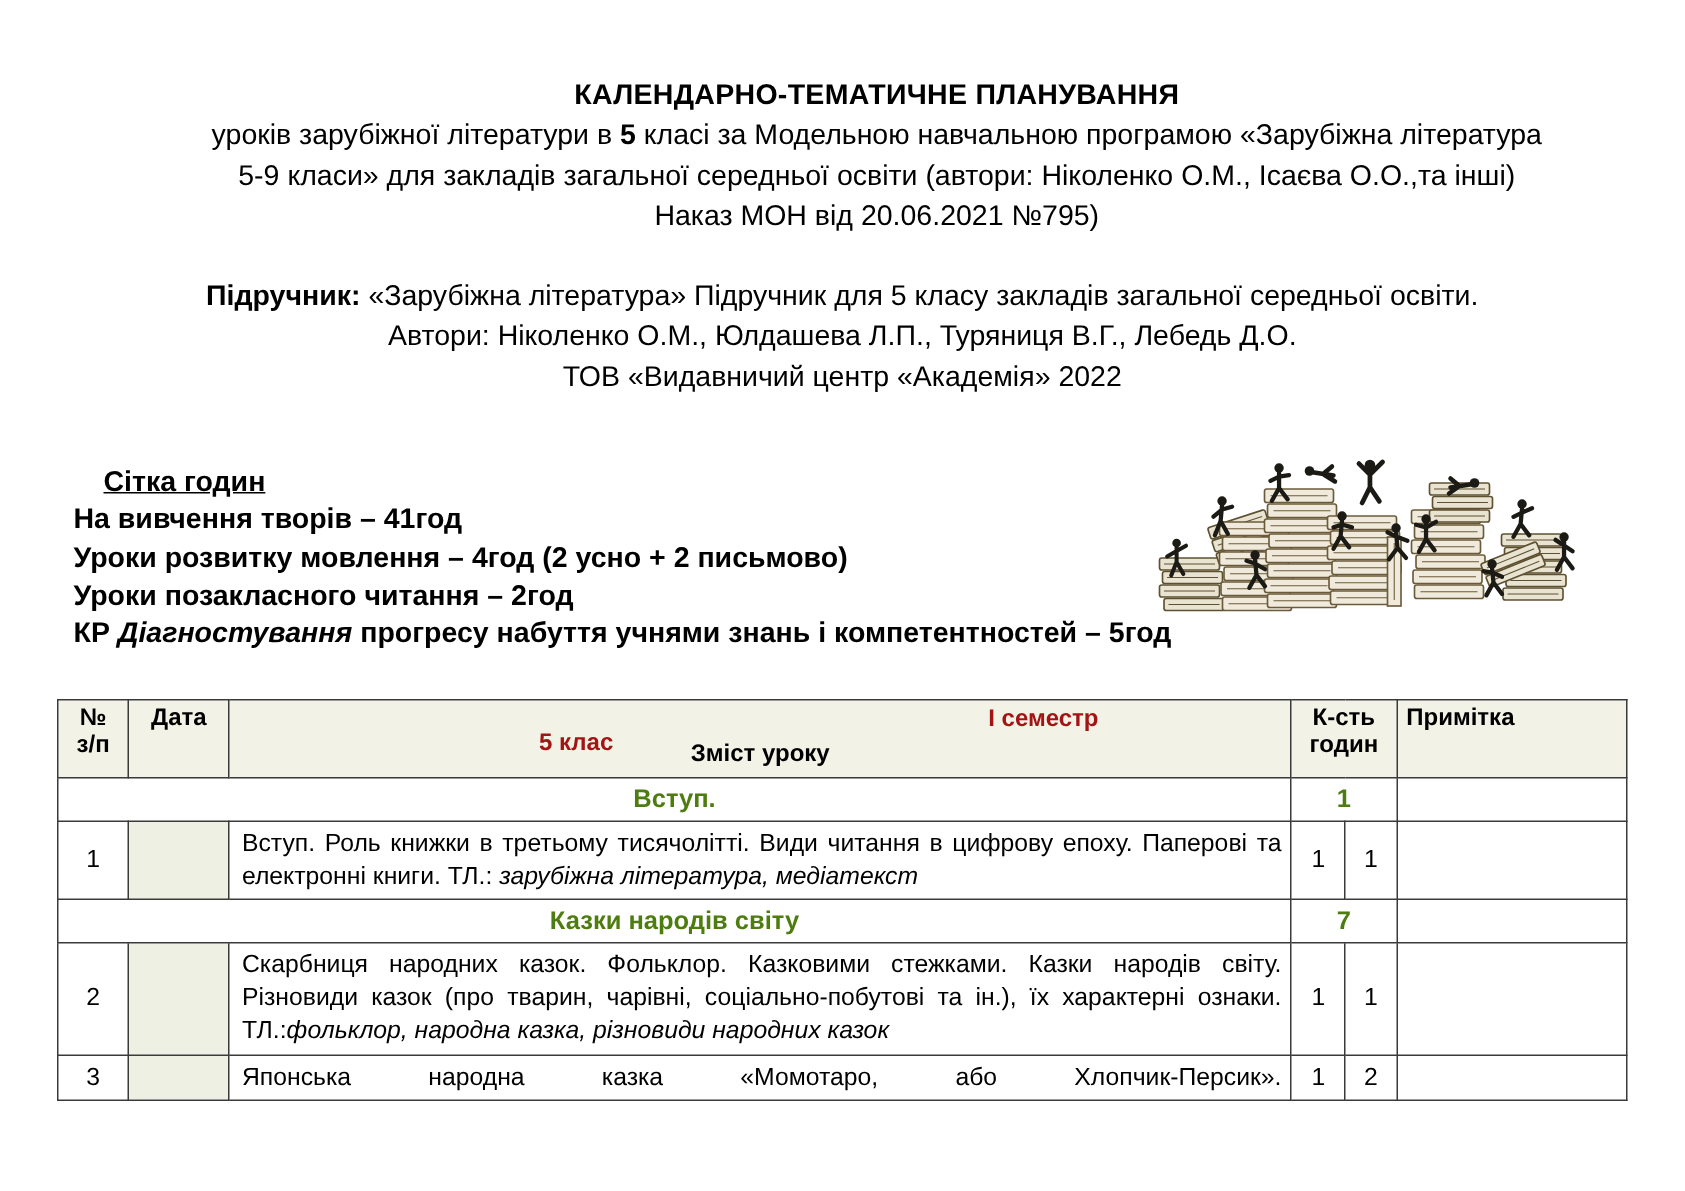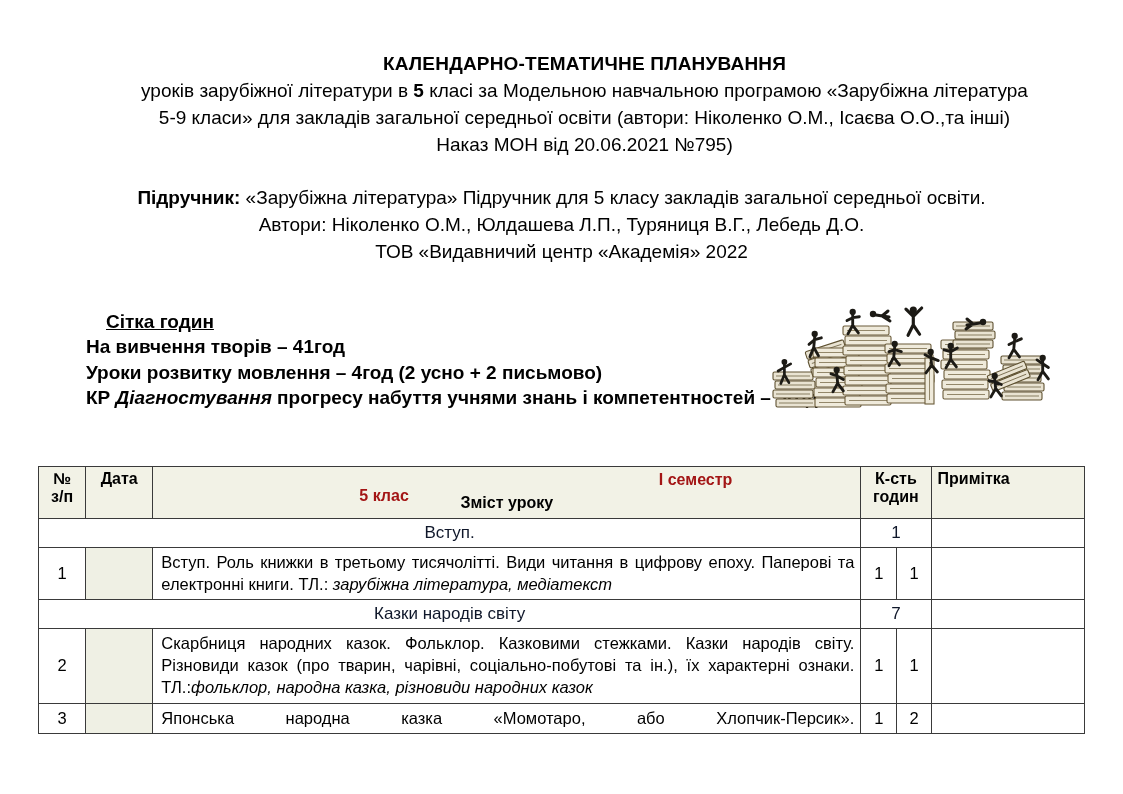--- a/index.html
+++ b/index.html
@@ -42,21 +42,21 @@
     font-size: 19px;
     line-height: 1.42;
     padding: 0 42px;
   }
   .textbook-block .lbl { font-weight: bold; }
 
   
   .hours-wrap {
     position: relative;
     margin-top: 44px;
-    padding-left: 86px;
+    padding-left: 49px;
     height: 140px;
   }
   .hours-title {
     font-size: 19px;
     font-weight: bold;
     text-decoration: underline;
     margin-left: 20px;
     line-height: 1.3;
   }
   .hours-line {
@@ -137,22 +137,22 @@
     font-weight: bold;
   }
   .hdr-plain {
     text-align: left !important;
     padding-left: 6px !important;
   }
 
   
   tr.section-row td {
     text-align: center;
-    color: #0f172a;
-    font-weight: normal;
+    color: #4d7c0f;
+    font-weight: bold;
     font-size: 17px;
     padding: 3px 4px;
     height: 22px;
   }
   tr.section-row td.sec-note { background: #ffffff; }
 
   
   .lesson-text {
     text-align: justify;
     text-align-last: left;
@@ -184,20 +184,21 @@
   <span class="lbl">Підручник:</span>
   <span>«Зарубіжна література» Підручник для 5 класу закладів загальної середньої освіти.</span><br>
   <span>Автори: Ніколенко О.М., Юлдашева Л.П., Туряниця В.Г., Лебедь Д.О.</span><br>
   <span>ТОВ «Видавничий центр «Академія» 2022</span><br>
 </div>
 
 <div class="hours-wrap">
   <div class="hours-title">Сітка годин</div>
   <div class="hours-line">На вивчення творів – 41год</div>
   <div class="hours-line">Уроки розвитку мовлення – 4год (2 усно + 2 письмово)</div>
+  <div class="hours-line">Уроки позакласного читання – 2год</div>
   <div class="hours-line"><span>КР </span><span class="ital">Діагностування</span><span> прогресу набуття учнями знань і компетентностей – 5год</span></div>
 
   <div class="clipart">
     <svg viewBox="0 0 300 125" width="300" height="125" xmlns="http://www.w3.org/2000/svg" aria-hidden="true">
       <defs>
         <g id="bk">
           <rect x="0" y="0" width="46" height="9" rx="1.5" fill="#efeadb" stroke="#6b5b3a" stroke-width="1.1"></rect>
           <line x1="4" y1="4.5" x2="42" y2="4.5" stroke="#6b5b3a" stroke-width="0.7"></line>
         </g>
         <g id="bks">

